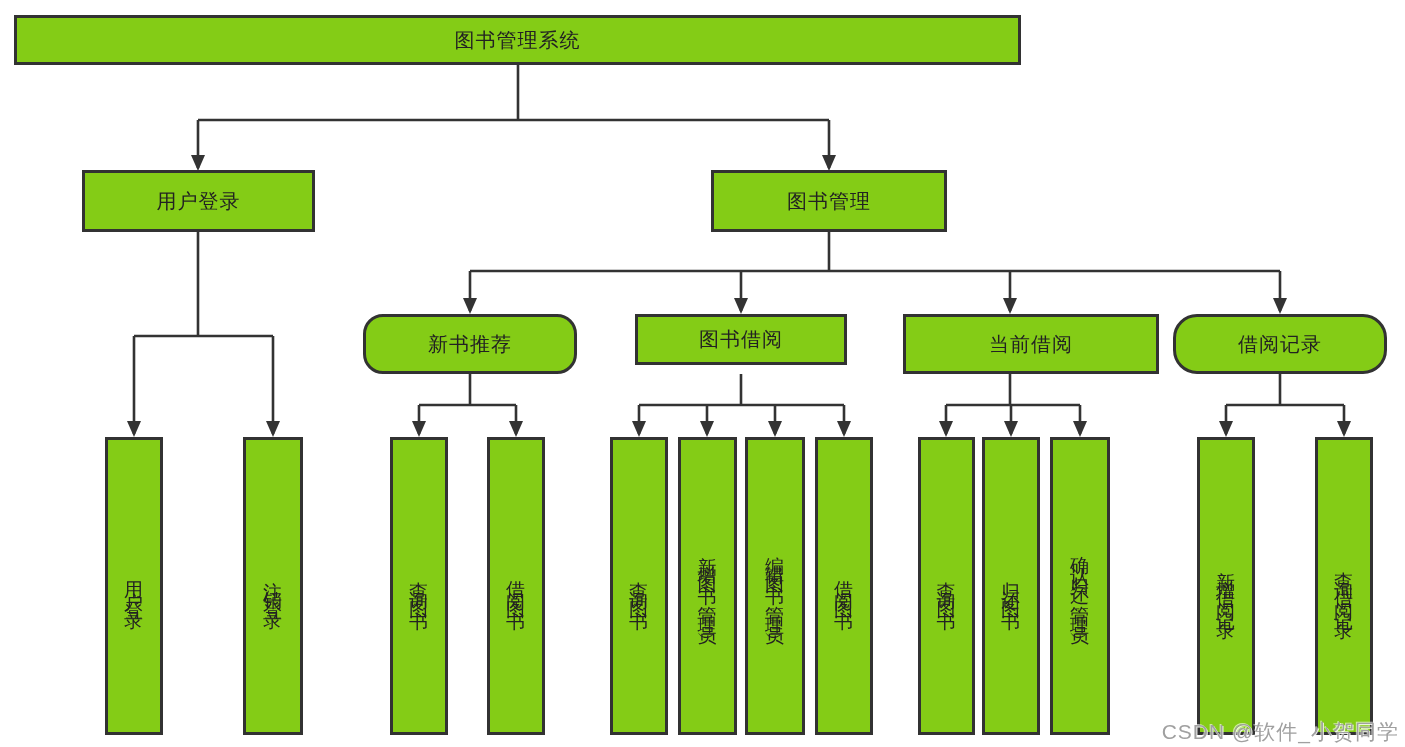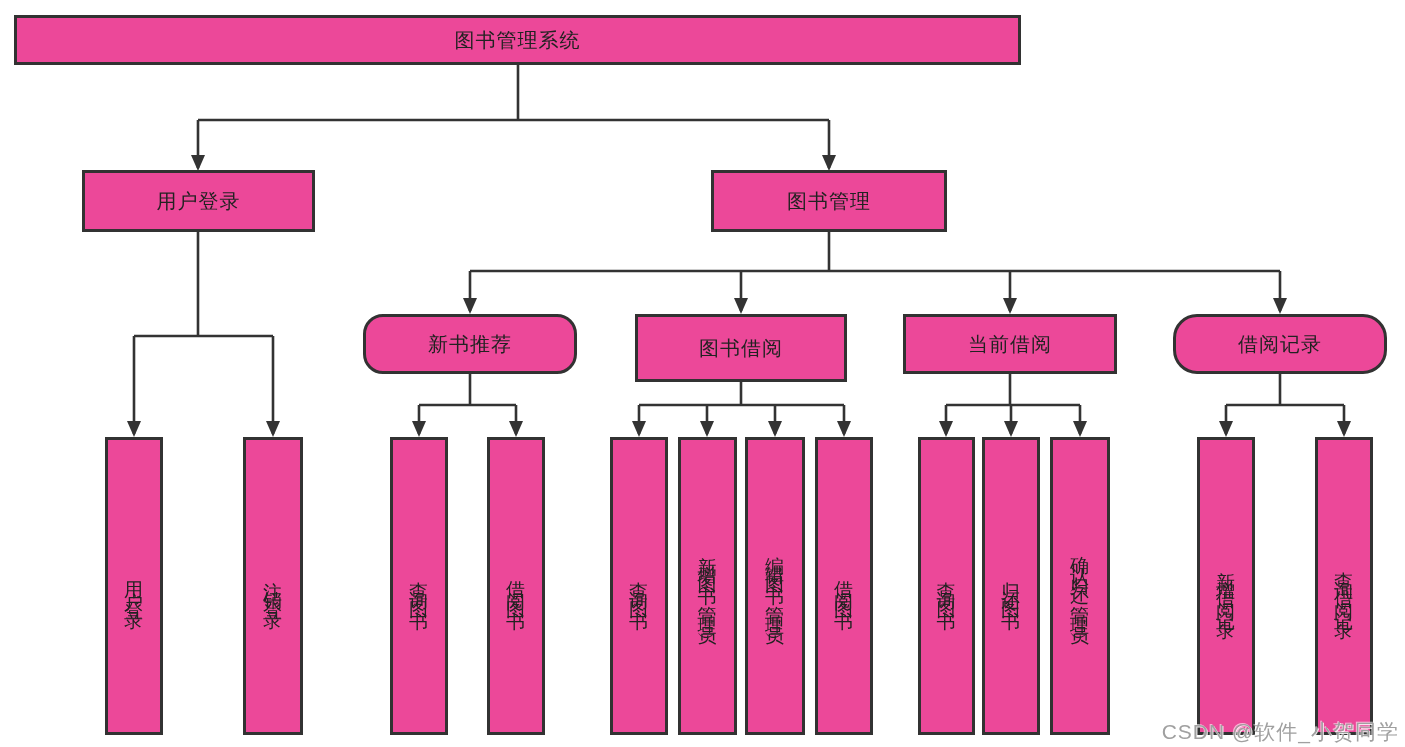--- a/index.html
+++ b/index.html
@@ -19,21 +19,21 @@
     position: absolute;
     left: 0;
     top: 0;
     width: 1405px;
     height: 747px;
     z-index: 1;
   }
   .node {
     position: absolute;
     box-sizing: border-box;
-    background: #ec4899;
+    background: #84cc16;
     border: 3px solid #323232;
     display: flex;
     align-items: center;
     justify-content: center;
     color: #222222;
     z-index: 2;
     text-align: center;
   }
   .node.h span {
     font-size: 20px;
@@ -111,24 +111,24 @@
   <div class="node h" style="left:82px; top:170px; width:233px; height:62px;">
     <span>用户登录</span>
   </div>
   <div class="node h" style="left:711px; top:170px; width:236px; height:62px;">
     <span>图书管理</span>
   </div>
 
   <div class="node h" style="left:363px; top:314px; width:214px; height:60px;border-radius:20px;">
     <span>新书推荐</span>
   </div>
-  <div class="node h" style="left:635px; top:314px; width:212px; height:68px;">
+  <div class="node h" style="left:635px; top:314px; width:212px; height:51px;">
     <span>图书借阅</span>
   </div>
-  <div class="node h" style="left:903px; top:314px; width:214px; height:60px;">
+  <div class="node h" style="left:903px; top:314px; width:256px; height:60px;">
     <span>当前借阅</span>
   </div>
   <div class="node h" style="left:1173px; top:314px; width:214px; height:60px;border-radius:24px;">
     <span>借阅记录</span>
   </div>
 
   <div class="node v" style="left:105px; top:437px; width:58px; height:298px;">
     <span>用户登录</span>
   </div>
   <div class="node v" style="left:243px; top:437px; width:60px; height:298px;">

